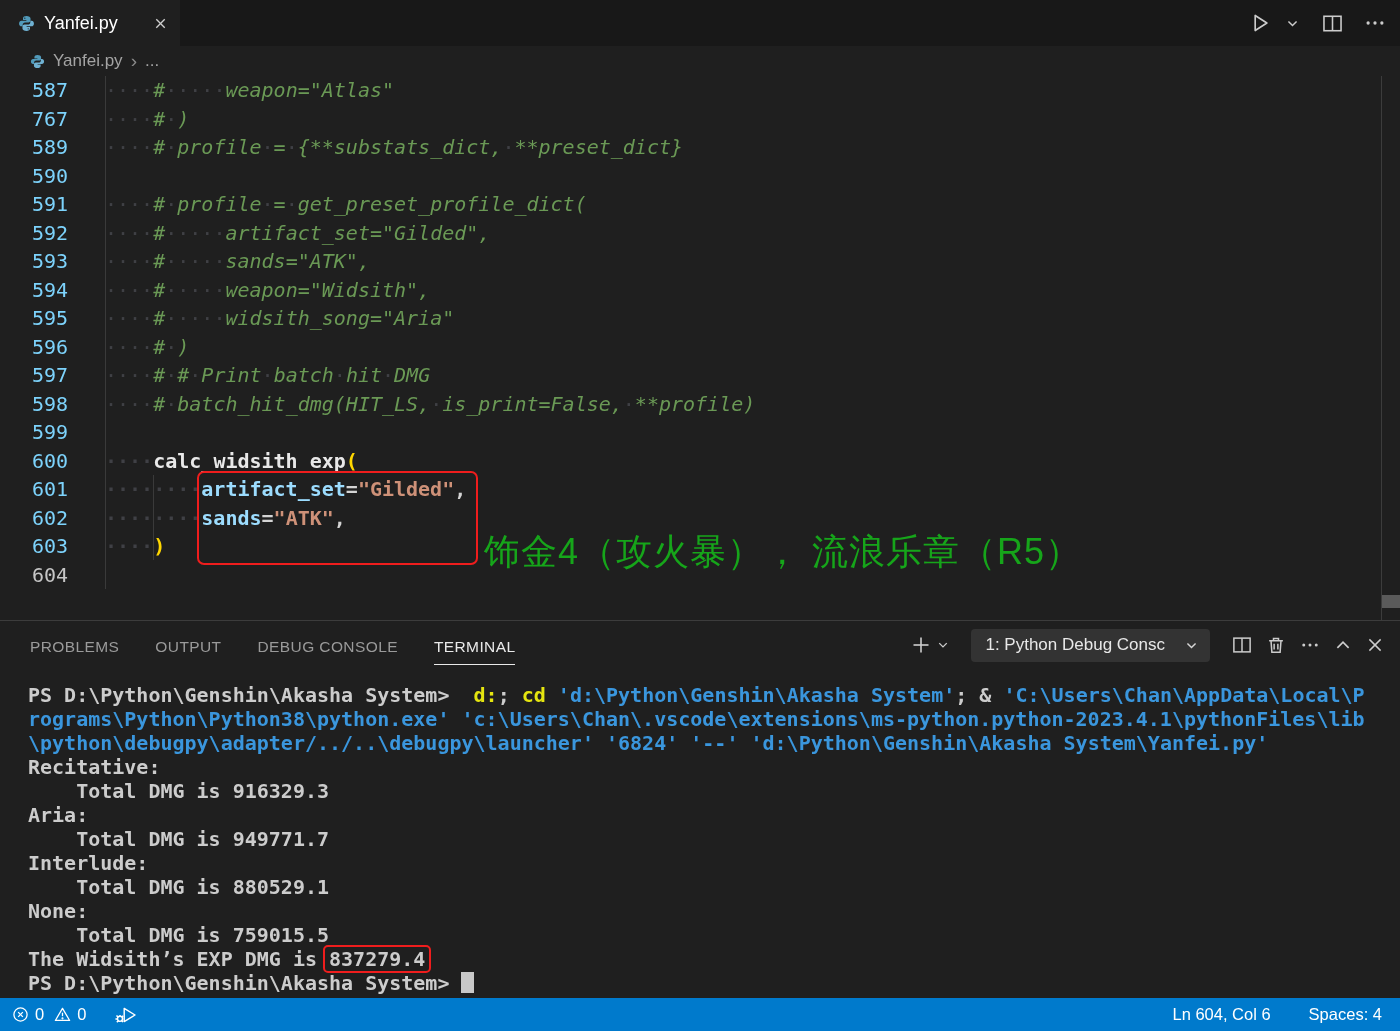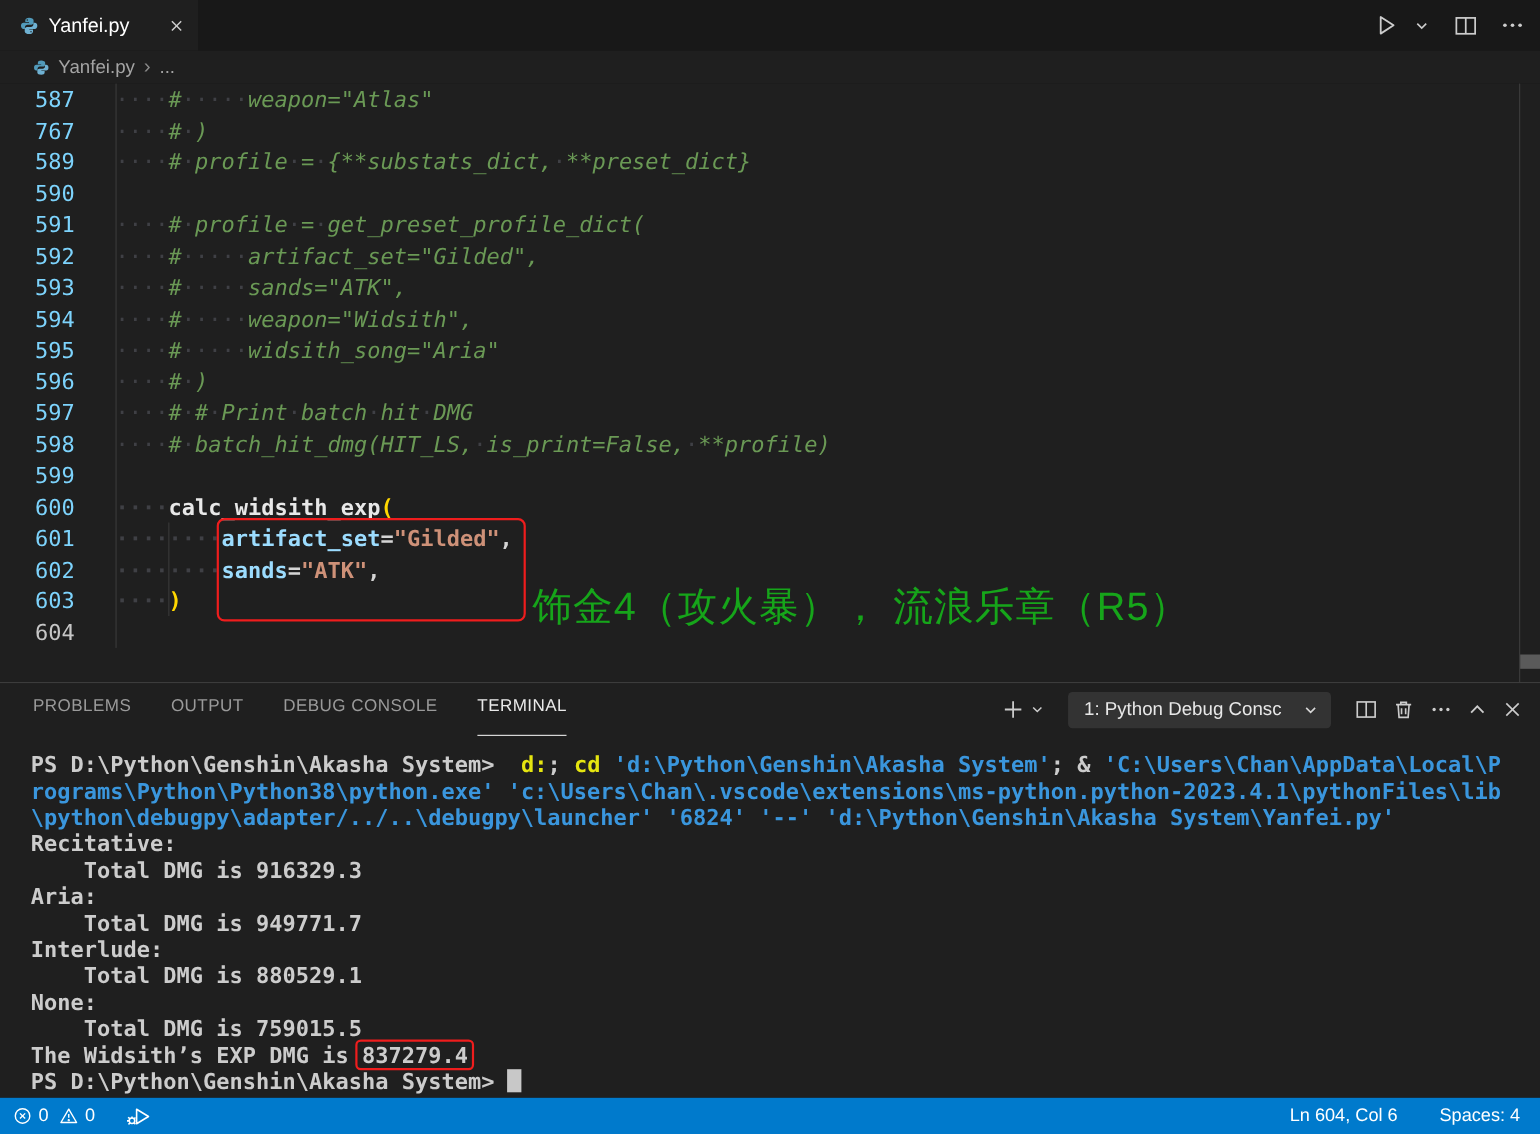--- a/index.html
+++ b/index.html
@@ -46,21 +46,21 @@
   .cn-note { position:absolute; left:484px; top:452px; font-size:36px; color:#16a51a;
              letter-spacing:1px; white-space:pre; }
   .vscroll-line { position:absolute; right:18px; top:0; height:544px; width:1px; background:#3c3c3c; }
   .vscroll-thumb { position:absolute; right:0; top:519px; width:18px; height:13px; background:#5a5a5a; }
 
   
   .panel { position:absolute; top:620px; left:0; width:1400px; height:378px; background:#1f1f1f;
            border-top:1px solid #3c3c3c; }
   .panel-header { position:absolute; top:0; left:0; right:0; height:48px; }
   .panel-tabs { position:absolute; left:30px; top:0; height:48px; display:flex; gap:36px;
-                }
+                align-items:center; }
   .ptab { color:#9a9a9a; font-size:15.5px; letter-spacing:0.4px; padding:12px 0 8px 0;
           border-bottom:1.5px solid transparent; }
   .ptab.active { color:#e9e9e9; border-bottom-color:#e9e9e9; }
   .panel-actions { position:absolute; right:16px; top:0; height:48px; display:flex;
                    align-items:center; gap:14px; }
   .term-select { background:#333333; border-radius:4px; height:33px; display:flex; align-items:center;
                  gap:20px; padding:0 12px 0 14px; color:#e8e8e8; font-size:17px; margin:0 8px; }
   .plus-group { display:flex; align-items:center; gap:6px; }
 
   

